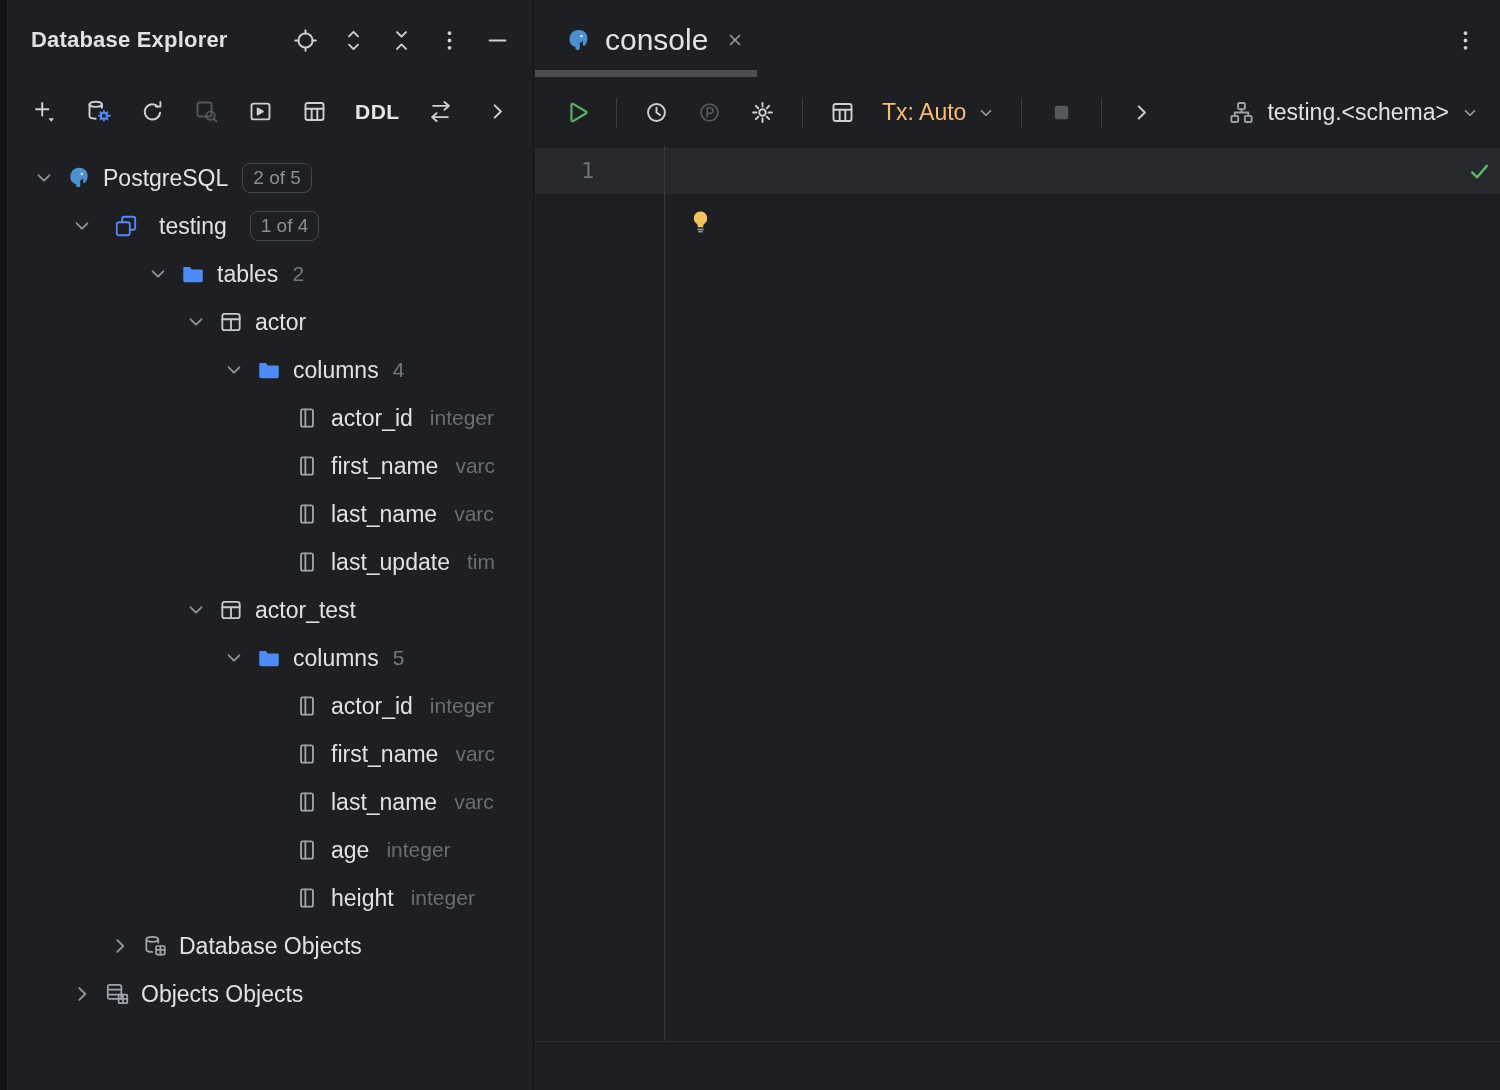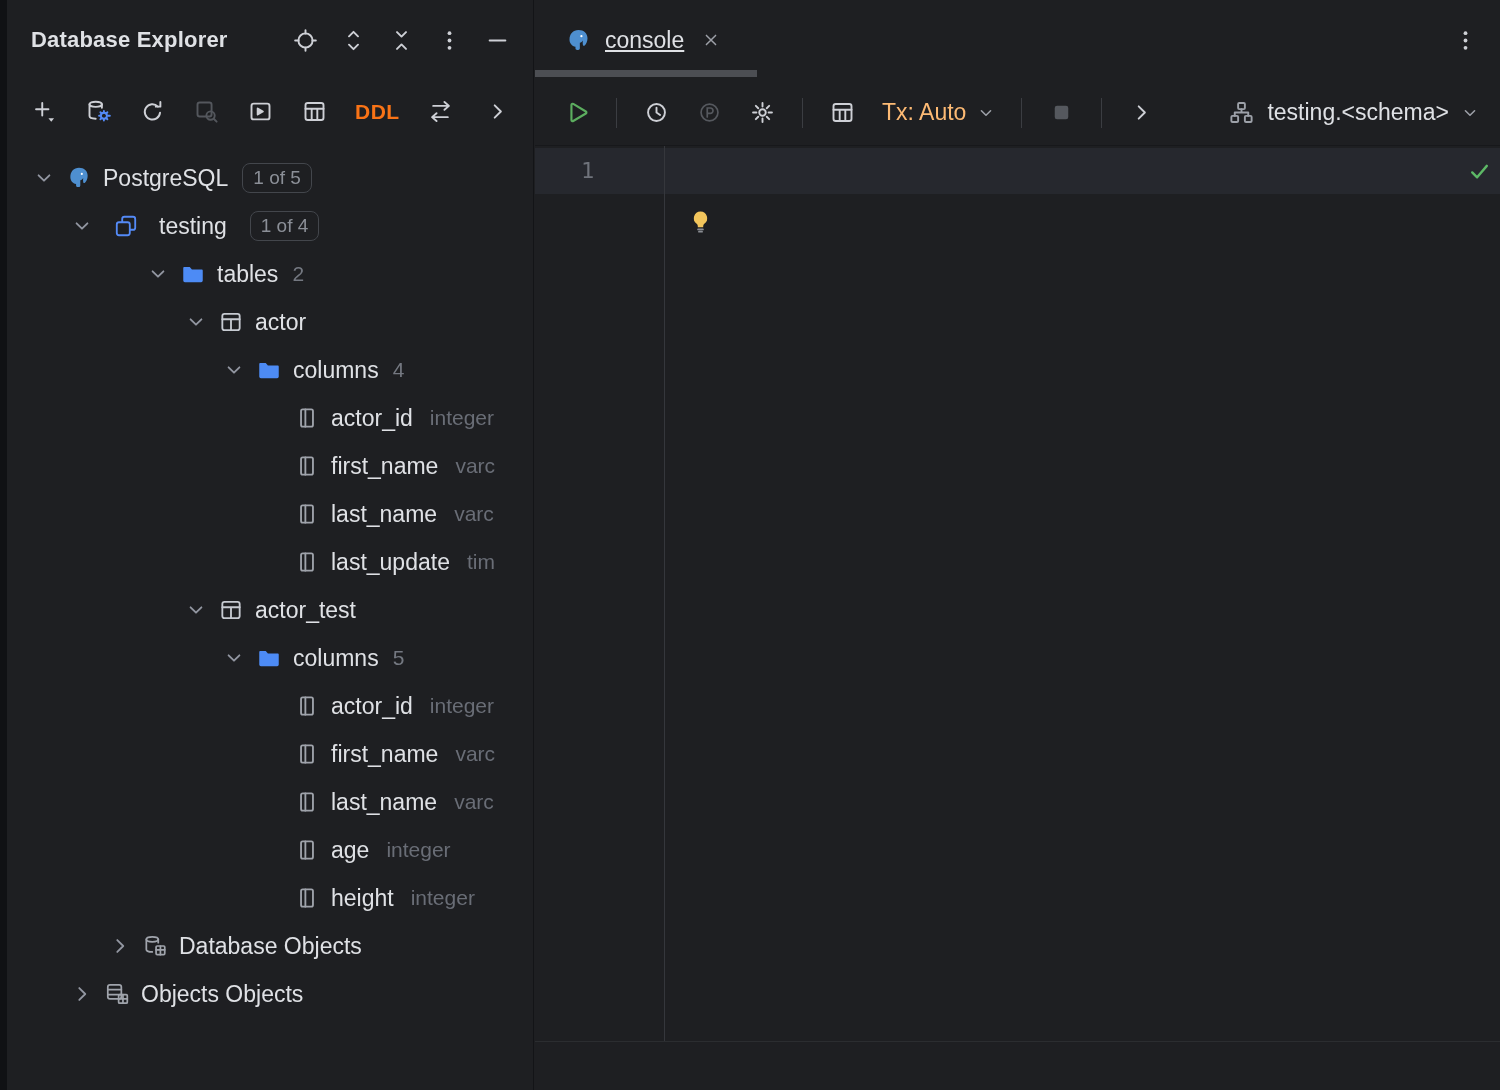--- a/index.html
+++ b/index.html
@@ -16,21 +16,21 @@
   
   .left-panel { position:absolute; left:0; top:0; width:527px; height:100%; border-right:1px solid #131417; overflow:hidden; }
   .panel-header { height:80px; display:flex; align-items:center; padding:0 22px 0 24px; }
   .panel-title { font-size:22px; font-weight:700; white-space:nowrap; overflow:hidden; max-width:212px; letter-spacing:.2px; }
   .header-icons { display:flex; gap:21px; margin-left:auto; flex:none; align-items:center; }
   .hicon { width:27px; height:27px; color:#ced0d6; cursor:pointer; }
 
   .panel-toolbar { height:62px; display:flex; align-items:center; padding:0 16px 0 24px; gap:27px; }
   .ticon { width:27px; height:27px; color:#ced0d6; cursor:pointer; flex:none; }
   .ticon.disabled { color:#54575d; }
-  .ticon.text-btn { width:auto; font-size:21px; font-weight:600; color:#f97316; letter-spacing:.5px; line-height:27px; }
+  .ticon.text-btn { width:auto; font-size:21px; font-weight:600; color:#e5e5e5; letter-spacing:.5px; line-height:27px; }
   .push-right { margin-left:auto; margin-right:6px; }
 
   .tree { padding-top:12px; }
   .tree-row {
     height:48px; display:flex; align-items:center;
     margin:0 26px 0 24px; border-radius:9px;
     white-space:nowrap; overflow:hidden; cursor:pointer;
   }
   .tree-row.selected { background:#2e436e; }
   .tw-chevron { width:26px; height:26px; flex:none; color:#9296a1; }
@@ -42,21 +42,21 @@
     font-size:19px; color:#8b8f97; border:1px solid #43464c;
     border-radius:8px; padding:2px 10px; margin-left:14px; line-height:1.25;
   }
 
   
   .editor-panel { position:absolute; left:528px; top:0; right:0; height:100%; display:flex; flex-direction:column; }
 
   .tab-bar { height:80px; flex:none; position:relative; display:flex; align-items:center; }
   .tab { height:100%; display:flex; align-items:center; padding:0 18px 0 30px; cursor:pointer; }
   .tab-icon { width:27px; height:27px; flex:none; }
-  .tab-label { font-size:23px; color:#dfe1e5; margin-left:13px;text-decoration:underline; }
+  .tab-label { font-size:30px; color:#dfe1e5; margin-left:13px; }
   .tab-close { width:20px; height:20px; color:#9da0a8; margin-left:17px; cursor:pointer; }
   .tab-scrollbar { position:absolute; left:0; bottom:3px; width:222px; height:7px; background:#4c4e53; }
   .tab-kebab { margin-left:auto; width:27px; height:27px; color:#ced0d6; margin-right:28px; cursor:pointer; }
 
   .editor-toolbar { height:66px; flex:none; display:flex; align-items:center; padding:0 26px 0 28px; border-bottom:1px solid #17181b; }
   .et-item { width:27px; height:27px; color:#ced0d6; margin-right:26px; flex:none; cursor:pointer; }
   .et-item.disabled { color:#55585e; cursor:default; }
   .toolbar-sep { width:1px; height:30px; background:#3b3d42; margin-right:26px; flex:none; }
   .tx-dropdown { display:flex; align-items:center; gap:9px; margin-right:24px; cursor:pointer; }
   .tx-label { font-size:23px; color:#fdba74; }
@@ -175,21 +175,21 @@
               <path d="M7 9.5l5 5 5-5"></path>
             </svg>
           </span>
           <span class="tw-icon">
             <svg viewBox="0 0 24 24" fill="none">
               <path fill="#4e8fd0" d="M12 2.6c4.8 0 8 3 8 7.3 0 2.9-1.2 5.1-2.5 6.5-.5.6-1.4.3-1.6-.5-.3-1.3-.2-2.7 0-4-.6 1.1-1.5 1.9-2.7 2.2v4.8c0 .8-.7 1.5-1.5 1.5h-.9c-.8 0-1.5-.7-1.5-1.5v-1.3C6.2 16.9 4 14.4 4 11 4 6.1 7.2 2.6 12 2.6z"></path>
               <circle cx="14.6" cy="8.2" r="1" fill="#ffffff"></circle>
             </svg>
           </span>
           <span class="tree-label">PostgreSQL</span>
-          <span class="tree-badge">1 of 5</span>
+          <span class="tree-badge">2 of 5</span>
         </div>
         <div class="tree-row" style="padding-left: 38px; gap: 9px;">
           <span class="tw-chevron">
             <svg viewBox="0 0 24 24" fill="none" stroke="currentColor" stroke-width="1.7" stroke-linecap="round" stroke-linejoin="round">
               <path d="M7 9.5l5 5 5-5"></path>
             </svg>
           </span>
           <span class="tw-icon">
             <svg viewBox="0 0 24 24" fill="none" stroke="#548af7" stroke-width="1.7" stroke-linejoin="round">
               <rect x="8.5" y="3.5" width="12" height="12" rx="2"></rect>

